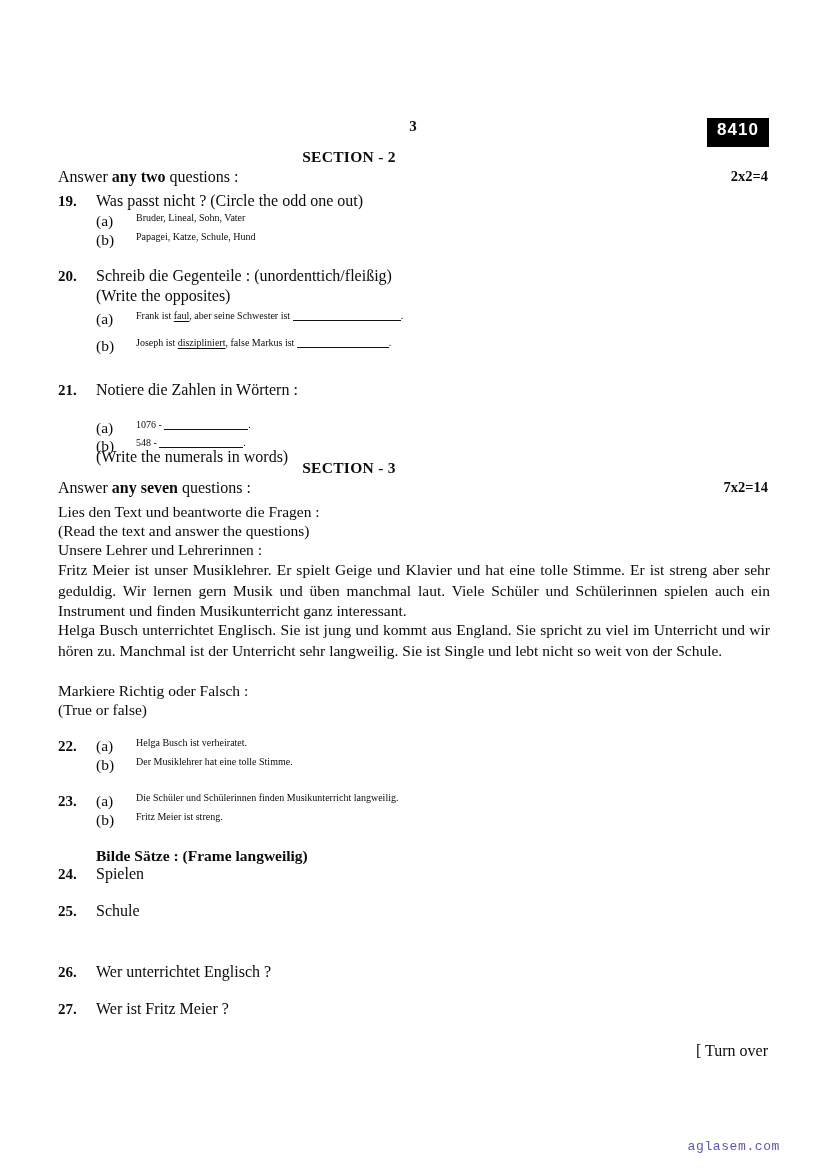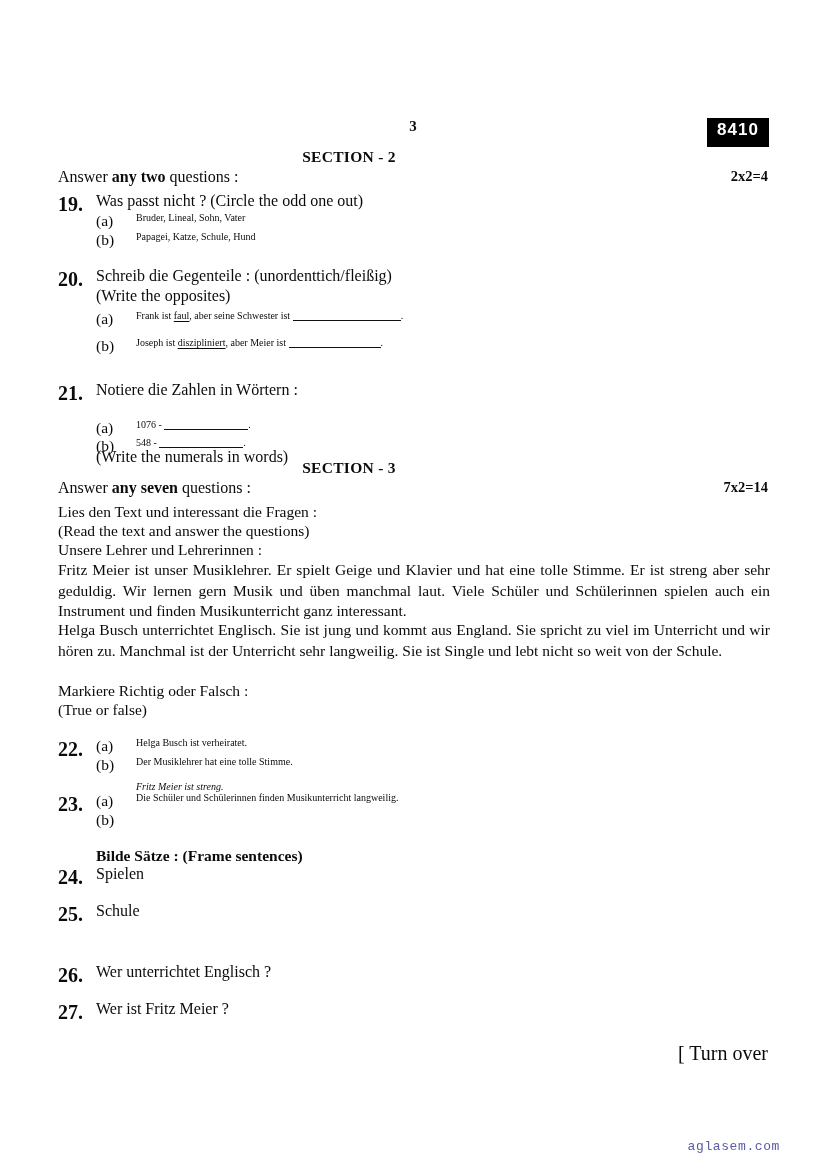--- a/index.html
+++ b/index.html
@@ -59,21 +59,21 @@
     font-size: 16px;
   }
   .marks {
     right: 58px;
     font-size: 14.5px;
     font-weight: bold;
     text-align: right;
   }
   .qnum {
     left: 58px;
-    font-size: 20px;
+    font-size: 15px;
     font-weight: bold;
   }
   .qbody {
     left: 96px;
     font-size: 16px;
   }
   .sublabel {
     left: 96px;
     font-size: 15.5px;
   }
@@ -92,21 +92,21 @@
     font-size: 15.5px;
     line-height: 20.5px;
     text-align: justify;
   }
   .plain {
     left: 58px;
     font-size: 15.5px;
   }
   .turn-over {
     right: 58px;
-    font-size: 20px;
+    font-size: 16px;
     text-align: right;
     margin-left: 24px;
   }
 
   b, .b { font-weight: bold; }
   .uline { text-decoration: underline; text-underline-offset: 2px; }
   .blank-long { display: inline-block; width: 108px; border-bottom: 1.3px solid #111; vertical-align: -2px; }
   .blank-med  { display: inline-block; width: 92px;  border-bottom: 1.3px solid #111; vertical-align: -2px; }
   .blank-sm   { display: inline-block; width: 84px;  border-bottom: 1.3px solid #111; vertical-align: -2px; }
 
@@ -144,63 +144,63 @@
   <div class="abs qbody" style="top:267px;">Schreib die Gegenteile : (unordenttich/fleißig)</div>
   <div class="abs qbody" style="top:287px;">(Write the opposites)</div>
 
   <div class="abs sublabel" style="top:310px;">(a)</div>
   <div class="abs subbody" style="top:310px;"><span>Frank ist</span>
     <span class="uline">faul</span><span>, aber seine Schwester ist</span>
     <span class="blank-long"></span><span>.</span></div>
 
   <div class="abs sublabel" style="top:337px;">(b)</div>
   <div class="abs subbody" style="top:337px;"><span>Joseph ist</span>
-    <span class="uline">diszipliniert</span><span>, aber Meier ist</span>
+    <span class="uline">diszipliniert</span><span>, false Markus ist</span>
     <span class="blank-med"></span><span>.</span></div>
 
   <div class="abs qnum" style="top:382px;">21.</div>
   <div class="abs qbody" style="top:381px;">Notiere die Zahlen in Wörtern :</div>
   <div class="abs qbody" style="top:400px;margin-top:48px;">(Write the numerals in words)</div>
 
   <div class="abs sublabel" style="top:419px;">(a)</div>
   <div class="abs subbody" style="top:419px;"><span>1076  -</span>
     <span class="blank-sm"></span><span>.</span></div>
 
   <div class="abs sublabel" style="top:437px;">(b)</div>
   <div class="abs subbody" style="top:437px;"><span>548  -</span>
     <span class="blank-sm"></span><span>.</span></div>
 
   <div class="abs sec-title" style="top:459px;">SECTION  -  3</div>
 
   <div class="abs lead" style="top:479px;"><span>Answer </span><b>any seven</b><span> questions :</span></div>
   <div class="abs marks" style="top:479px;">7x2=14</div>
 
-  <div class="abs plain" style="top:503px;">Lies den Text und interessant die Fragen :</div>
+  <div class="abs plain" style="top:503px;">Lies den Text und beantworte die Fragen :</div>
   <div class="abs plain" style="top:522px;">(Read the text and answer the questions)</div>
   <div class="abs plain" style="top:541px;">Unsere Lehrer und Lehrerinnen :</div>
 
   <div class="abs para" style="top:560px;">Fritz Meier ist unser Musiklehrer. Er spielt Geige und Klavier und hat eine tolle Stimme. Er ist streng aber sehr geduldig. Wir lernen gern Musik und üben manchmal laut. Viele Schüler und Schülerinnen spielen auch ein Instrument und finden Musikunterricht ganz interessant.</div>
   <div class="abs para" style="top:620px;">Helga Busch unterrichtet Englisch. Sie ist jung und kommt aus England. Sie spricht zu viel im Unterricht und wir hören zu. Manchmal ist der Unterricht sehr langweilig. Sie ist Single und lebt nicht so weit von der Schule.</div>
 
   <div class="abs plain" style="top:682px;">Markiere Richtig oder Falsch :</div>
   <div class="abs plain" style="top:701px;">(True or false)</div>
 
   <div class="abs qnum" style="top:738px;">22.</div>
   <div class="abs sublabel" style="top:737px;">(a)</div>
   <div class="abs subbody" style="top:737px;">Helga Busch ist verheiratet.</div>
   <div class="abs sublabel" style="top:756px;">(b)</div>
   <div class="abs subbody" style="top:756px;">Der Musiklehrer hat eine tolle Stimme.</div>
 
   <div class="abs qnum" style="top:793px;">23.</div>
   <div class="abs sublabel" style="top:792px;">(a)</div>
   <div class="abs subbody" style="top:792px;">Die Schüler und Schülerinnen finden Musikunterricht langweilig.</div>
   <div class="abs sublabel" style="top:811px;">(b)</div>
-  <div class="abs subbody" style="top:781px;font-style:italic;">Fritz Meier ist streng.</div>
-
-  <div class="abs bold-head" style="top:847px;">Bilde Sätze : (Frame sentences)</div>
+  <div class="abs subbody" style="top:811px;">Fritz Meier ist streng.</div>
+
+  <div class="abs bold-head" style="top:847px;">Bilde Sätze : (Frame langweilig)</div>
   <div class="abs qnum" style="top:866px;">24.</div>
   <div class="abs qbody" style="top:865px;">Spielen</div>
   <div class="abs qnum" style="top:903px;">25.</div>
   <div class="abs qbody" style="top:902px;">Schule</div>
 
   <div class="abs qnum" style="top:964px;">26.</div>
   <div class="abs qbody" style="top:963px;">Wer unterrichtet Englisch ?</div>
   <div class="abs qnum" style="top:1001px;">27.</div>
   <div class="abs qbody" style="top:1000px;">Wer ist Fritz Meier ?</div>
 

